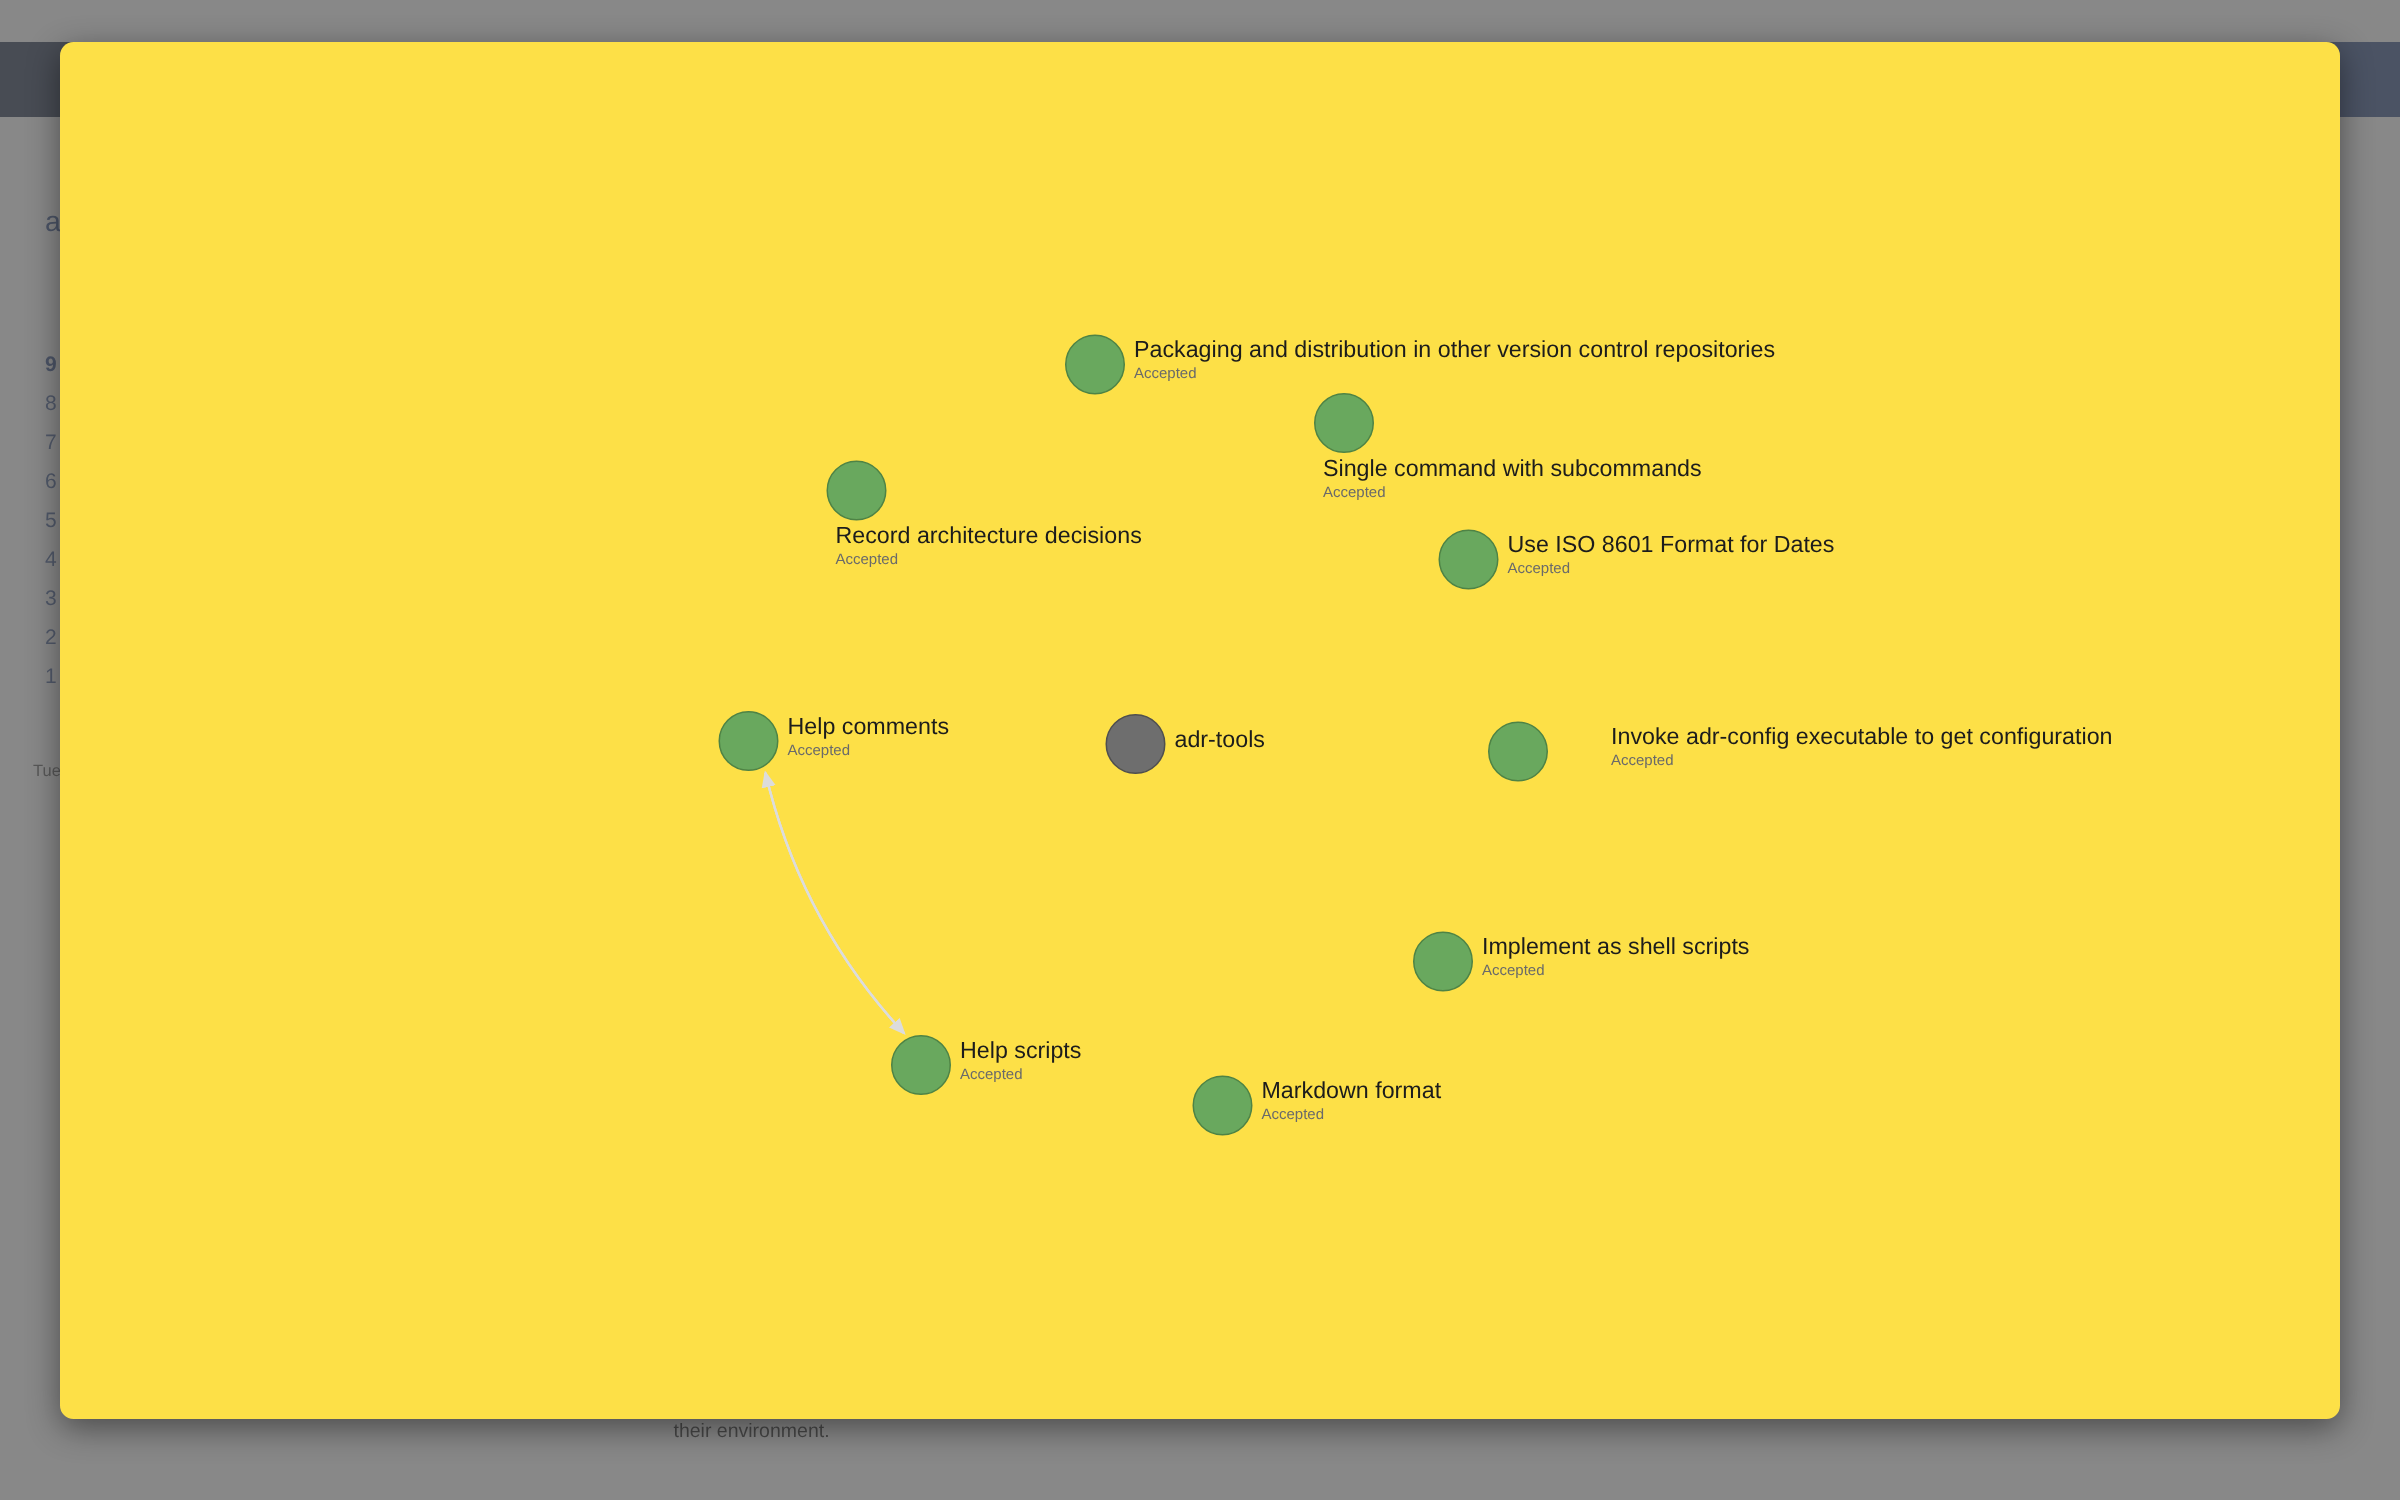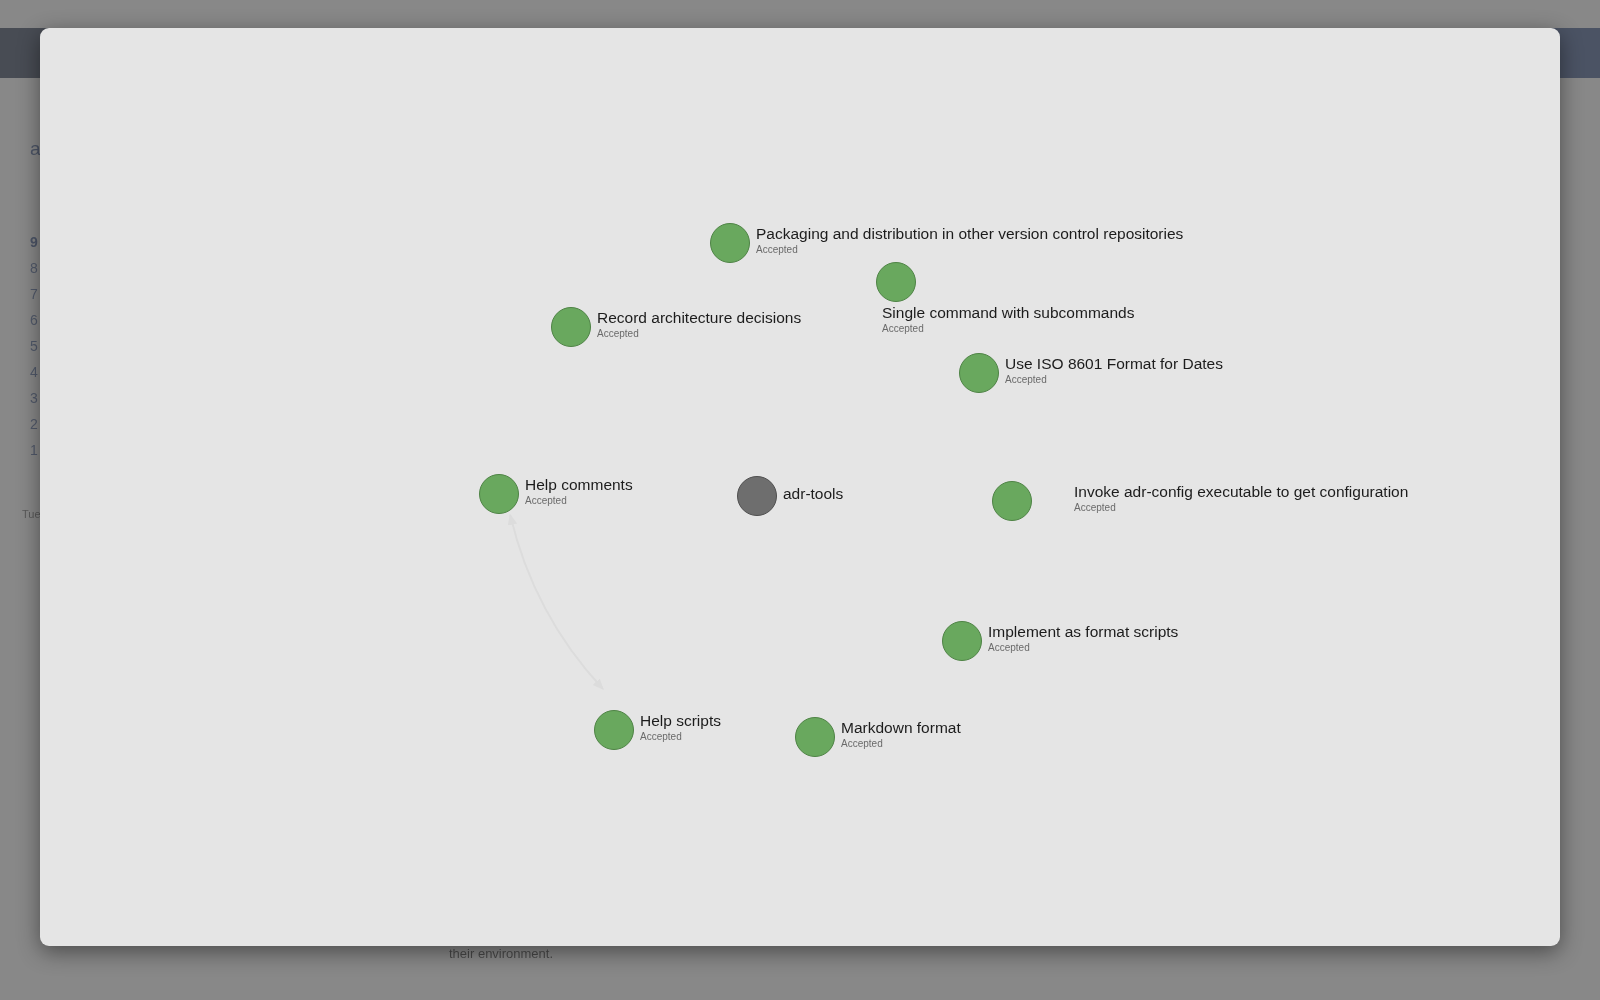--- a/index.html
+++ b/index.html
@@ -113,21 +113,21 @@
     background: rgba(90, 90, 90, 0.72);
   }
 
   
   #graph-modal {
     position: absolute;
     left: 40px;
     top: 28px;
     width: 1520px;
     height: 918px;
-    background: #e5e5e5;
+    background: #fde047;
     border-radius: 9px;
     box-shadow: 0 6px 22px rgba(0,0,0,0.45);
     overflow: hidden;
   }
 
   #graph-canvas {
     position: absolute;
     inset: 0;
   }
 
@@ -232,21 +232,21 @@
             <span class="node-status">Accepted</span>
           </div>
         </div>
         <div class="node" style="left: 836px; top: 234px; flex-direction: column;">
           <div class="node-circle accepted"></div>
           <div class="node-text">
             <span class="node-title">Single command with subcommands</span>
             <span class="node-status">Accepted</span>
           </div>
         </div>
-        <div class="node" style="left: 511px; top: 279px;">
+        <div class="node" style="left: 511px; top: 279px; flex-direction: column;">
           <div class="node-circle accepted"></div>
           <div class="node-text">
             <span class="node-title">Record architecture decisions</span>
             <span class="node-status">Accepted</span>
           </div>
         </div>
         <div class="node" style="left: 919px; top: 325px;">
           <div class="node-circle accepted"></div>
           <div class="node-text">
             <span class="node-title">Use ISO 8601 Format for Dates</span>
@@ -269,25 +269,25 @@
         <div class="node" style="left: 952px; top: 453px; gap: 36px;">
           <div class="node-circle accepted"></div>
           <div class="node-text">
             <span class="node-title">Invoke adr-config executable to get configuration</span>
             <span class="node-status">Accepted</span>
           </div>
         </div>
         <div class="node" style="left: 902px; top: 593px;">
           <div class="node-circle accepted"></div>
           <div class="node-text">
-            <span class="node-title">Implement as format scripts</span>
-            <span class="node-status">Accepted</span>
-          </div>
-        </div>
-        <div class="node" style="left: 554px; top: 682px;">
+            <span class="node-title">Implement as shell scripts</span>
+            <span class="node-status">Accepted</span>
+          </div>
+        </div>
+        <div class="node" style="left: 554px; top: 662px;">
           <div class="node-circle accepted"></div>
           <div class="node-text">
             <span class="node-title">Help scripts</span>
             <span class="node-status">Accepted</span>
           </div>
         </div>
         <div class="node" style="left: 755px; top: 689px;">
           <div class="node-circle accepted"></div>
           <div class="node-text">
             <span class="node-title">Markdown format</span>

